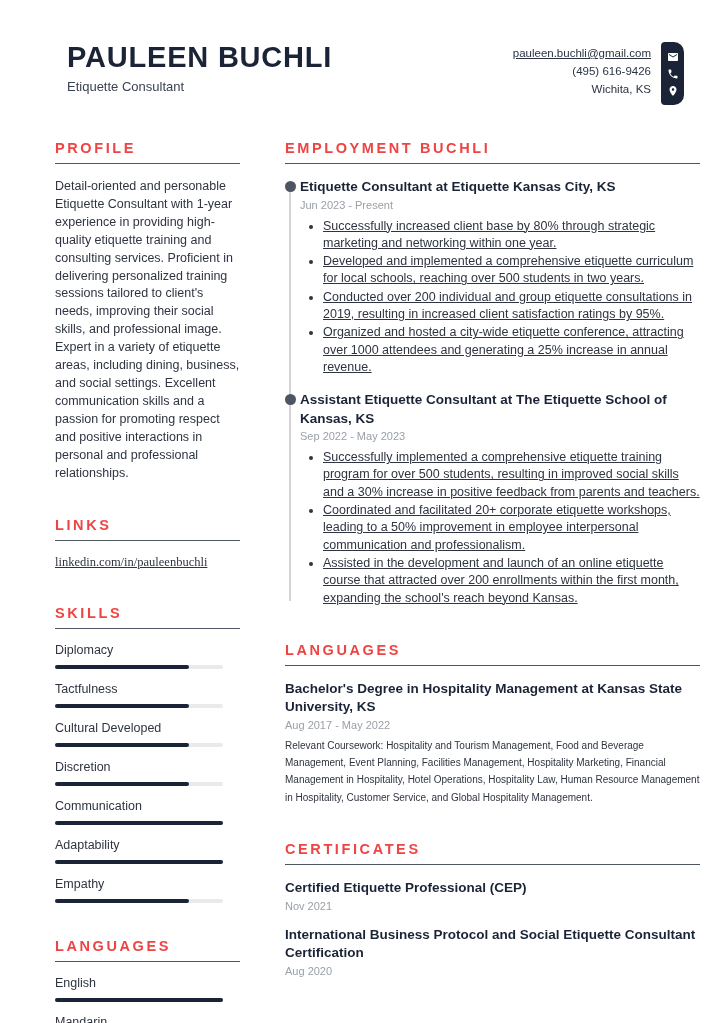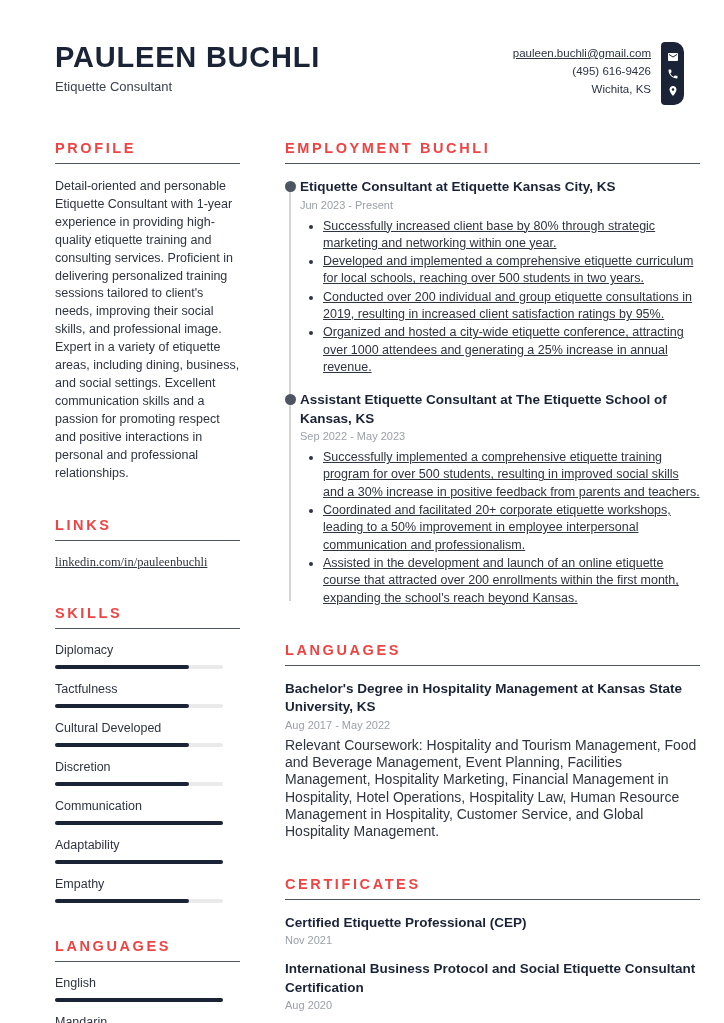--- a/index.html
+++ b/index.html
@@ -6,21 +6,21 @@
   html,body { background:#ffffff; }
   .page {
     position:relative;
     width:724px; height:1023px;
     background:#ffffff;
     font-family:"Liberation Sans", sans-serif;
     color:#2e3440;
     overflow:hidden;
   }
   
-  .header { position:absolute; left:55px; top:42px; right:40px; }
+  .header { position:absolute; left:67px; top:42px; right:40px; }
   .name {
     font-size:29px; font-weight:700; letter-spacing:0.8px;
     color:#1b2437; line-height:1.1;
   }
   .subtitle { font-size:13px; color:#3a4150; margin-top:5px; }
   .contact {
     position:absolute; right:33px; top:2px;
     text-align:right; font-size:11.5px; line-height:18px; color:#2b3342;
   }
   .contact a { color:#2b3342; text-decoration:underline; }
@@ -64,21 +64,21 @@
     width:11px; height:11px; border-radius:50%;
     background:#4d5562;
   }
   .entry-title {
     font-size:13.5px; font-weight:700; color:#1b2437; line-height:18.5px;
   }
   .entry-date { font-size:11px; color:#9aa0a8; margin-top:2px; }
   .bullets { list-style:disc; margin:7px 0 4px 0; padding-left:23px;text-decoration:underline; }
   .bullets li { font-size:12.5px; line-height:17.3px; color:#2e3440; margin-bottom:1px; }
   .edu-item, .cert-item { margin-bottom:14px; }
-  .edu-desc { font-size:14px; line-height:17.3px; color:#2e3440; margin-top:6px; }
+  .edu-desc { font-size:10px; line-height:17.3px; color:#2e3440; margin-top:6px; }
 </style>
 </head>
 <body>
 
 <div class="page">
 
   <div class="header">
     <div class="name">PAULEEN BUCHLI</div>
     <div class="subtitle">Etiquette Consultant</div>
 

